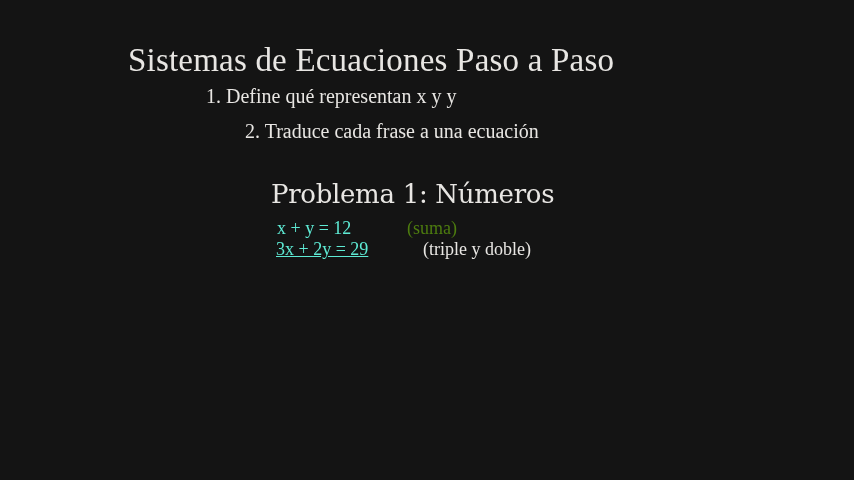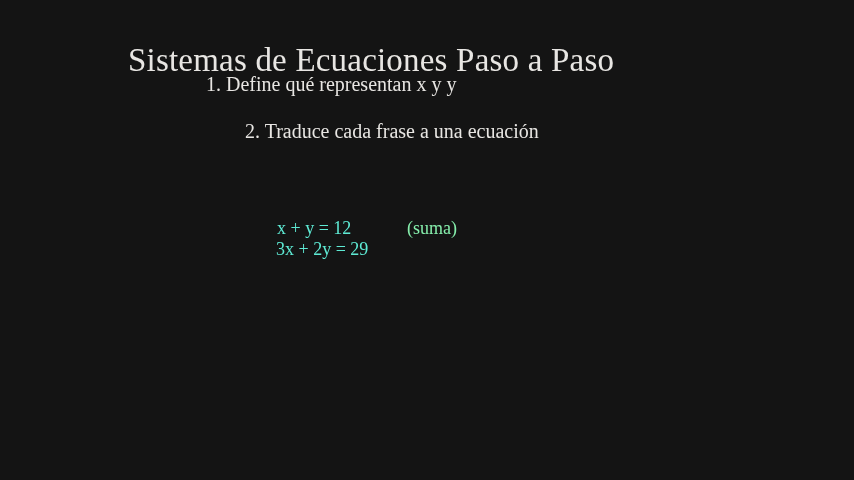--- a/index.html
+++ b/index.html
@@ -28,21 +28,21 @@
     line-height: 1;
   }
   #title {
     left: 128px;
     top: 44px;
     font-size: 33px;
     letter-spacing: 0.2px;
   }
   #step1 {
     left: 206px;
-    top: 74px;
+    top: 86px;
     font-size: 20px;
   }
   #step2 {
     left: 204px;
     top: 121px;
     font-size: 20px;
     margin-left: 41px;
   }
   #step3 {
     left: 204px;
@@ -58,28 +58,28 @@
   }
   .eqrow {
     position: absolute;
     color: #5eead4;
     font-family: "Liberation Serif", serif;
     white-space: pre;
     line-height: 1;
     font-size: 18px;
   }
   #eq-row-1 { left: 277px; top: 219px; }
-  #eq-row-2 { left: 276px; top: 240px; }
+  #eq-row-2 { left: 276px; top: 240px; text-decoration: underline; }
   #eq-note-1 {
     position: absolute;
     left: 407px;
     top: 219px;
     font-size: 18px;
     white-space: pre;
-    color: #86efac;
+    color: #4d7c0f;
     font-family: "Liberation Serif", serif;
     line-height: 1;
   }
   #eq-note-2 {
     position: absolute;
     left: 423px;
     top: 240px;
     font-size: 18px;
     white-space: pre;
     color: #e8e6e3;
@@ -92,21 +92,23 @@
 
 <div class="slide">
 
   <div class="txt" id="title">Sistemas de Ecuaciones Paso a Paso</div>
 
   <div class="txt" id="step1">1. Define qué representan x y y</div>
 
   <div class="txt" id="step2">2. Traduce cada frase a una ecuación</div>
 
 
+  <div class="txt" id="problem-heading">Problema 1: Números</div>
 
   <div class="eqrow" id="eq-row-1">x + y = 12</div>
 
   <div id="eq-note-1">(suma)</div>
 
   <div class="eqrow" id="eq-row-2">3x + 2y = 29</div>
 
+  <div id="eq-note-2">(triple y doble)</div>
 
 </div>
 
 </body></html>

